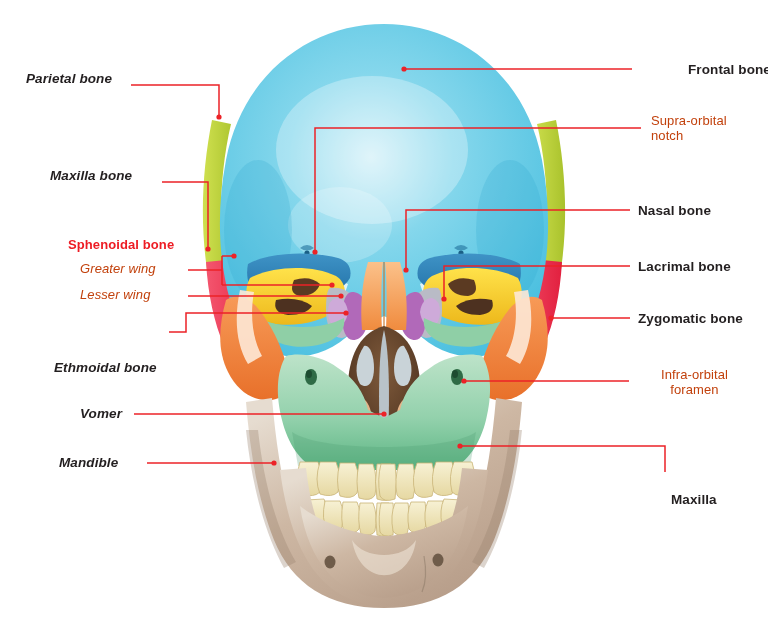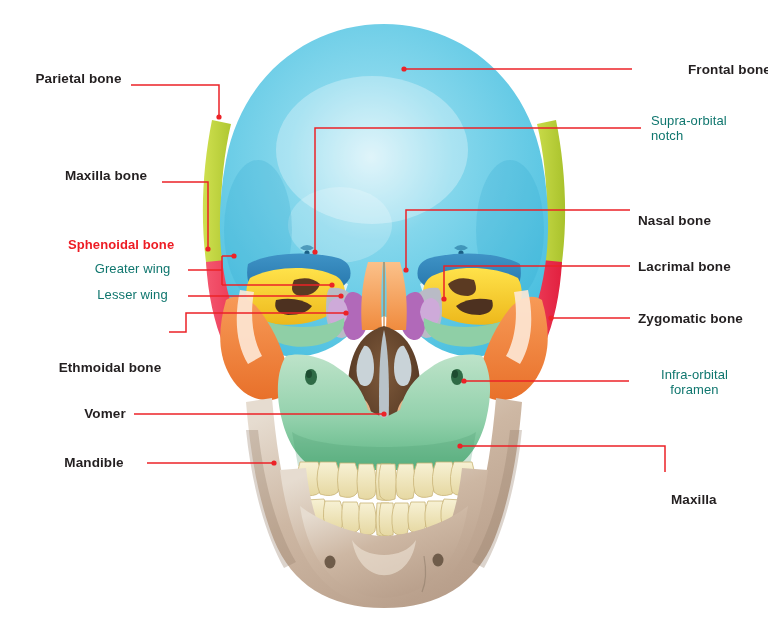--- a/index.html
+++ b/index.html
@@ -19,31 +19,31 @@
     line-height:1.12;
   }
   .lbl-bold{
     font-weight:bold;
     color:#231f20;
     font-size:13.5px;
     letter-spacing:.1px;
   }
   .lbl-thin{
     font-weight:normal;
-    color:#0f766e;
+    color:#c2410c;
     font-size:13px;
     letter-spacing:.1px;
   }
   .lbl-red{
     font-weight:bold;
     color:#ed1c24;
     font-size:13px;
     letter-spacing:.1px;
   }
-  .ralign{text-align:center;}
+  .ralign{text-align:left;font-style:italic;}
   .lalign{text-align:left;}
 </style>
 </head>
 <body>
 
 <div id="figure">
 
   <svg width="768" height="640" viewBox="0 0 768 640" xmlns="http://www.w3.org/2000/svg">
     <defs>
       <radialGradient id="gFront" cx="46%" cy="40%" r="66%">
@@ -372,21 +372,21 @@
 
   <div class="lbl lbl-bold ralign" style="left:80px;top:406px;width:50px;">Vomer</div>
 
   <div class="lbl lbl-bold ralign" style="left:59px;top:455px;width:70px;">Mandible</div>
 
   <div class="lbl lbl-bold lalign" style="left:640px;top:62px;width:120px;padding-left:48px;">Frontal bone</div>
 
   <div class="lbl lbl-thin lalign" style="left:651px;top:114px;width:110px;">Supra-orbital
 notch</div>
 
-  <div class="lbl lbl-bold lalign" style="left:638px;top:213px;width:110px;">Nasal bone</div>
+  <div class="lbl lbl-bold lalign" style="left:638px;top:203px;width:110px;">Nasal bone</div>
 
   <div class="lbl lbl-bold lalign" style="left:638px;top:259px;width:120px;">Lacrimal bone</div>
 
   <div class="lbl lbl-bold lalign" style="left:638px;top:311px;width:125px;">Zygomatic bone</div>
 
   <div class="lbl lbl-thin lalign" style="left:637px;top:368px;width:115px;text-align:center;">Infra-orbital
 foramen</div>
 
   <div class="lbl lbl-bold lalign" style="left:639px;top:492px;width:80px;padding-left:32px;">Maxilla</div>
 

